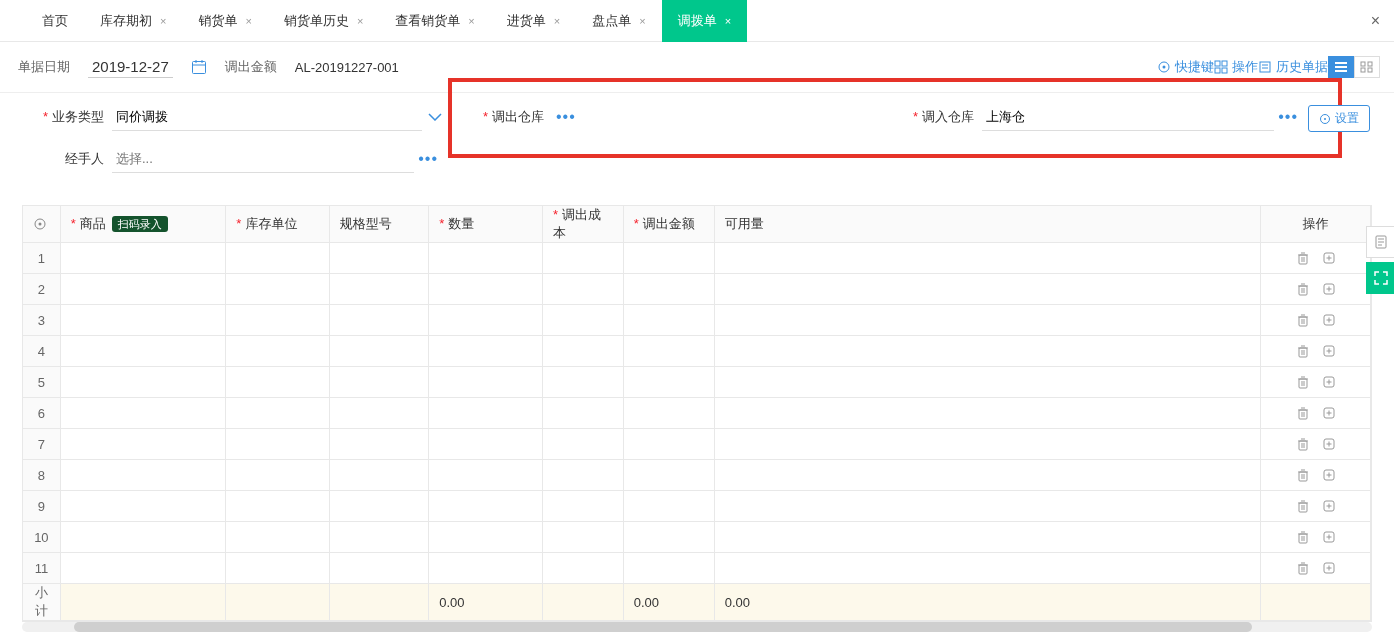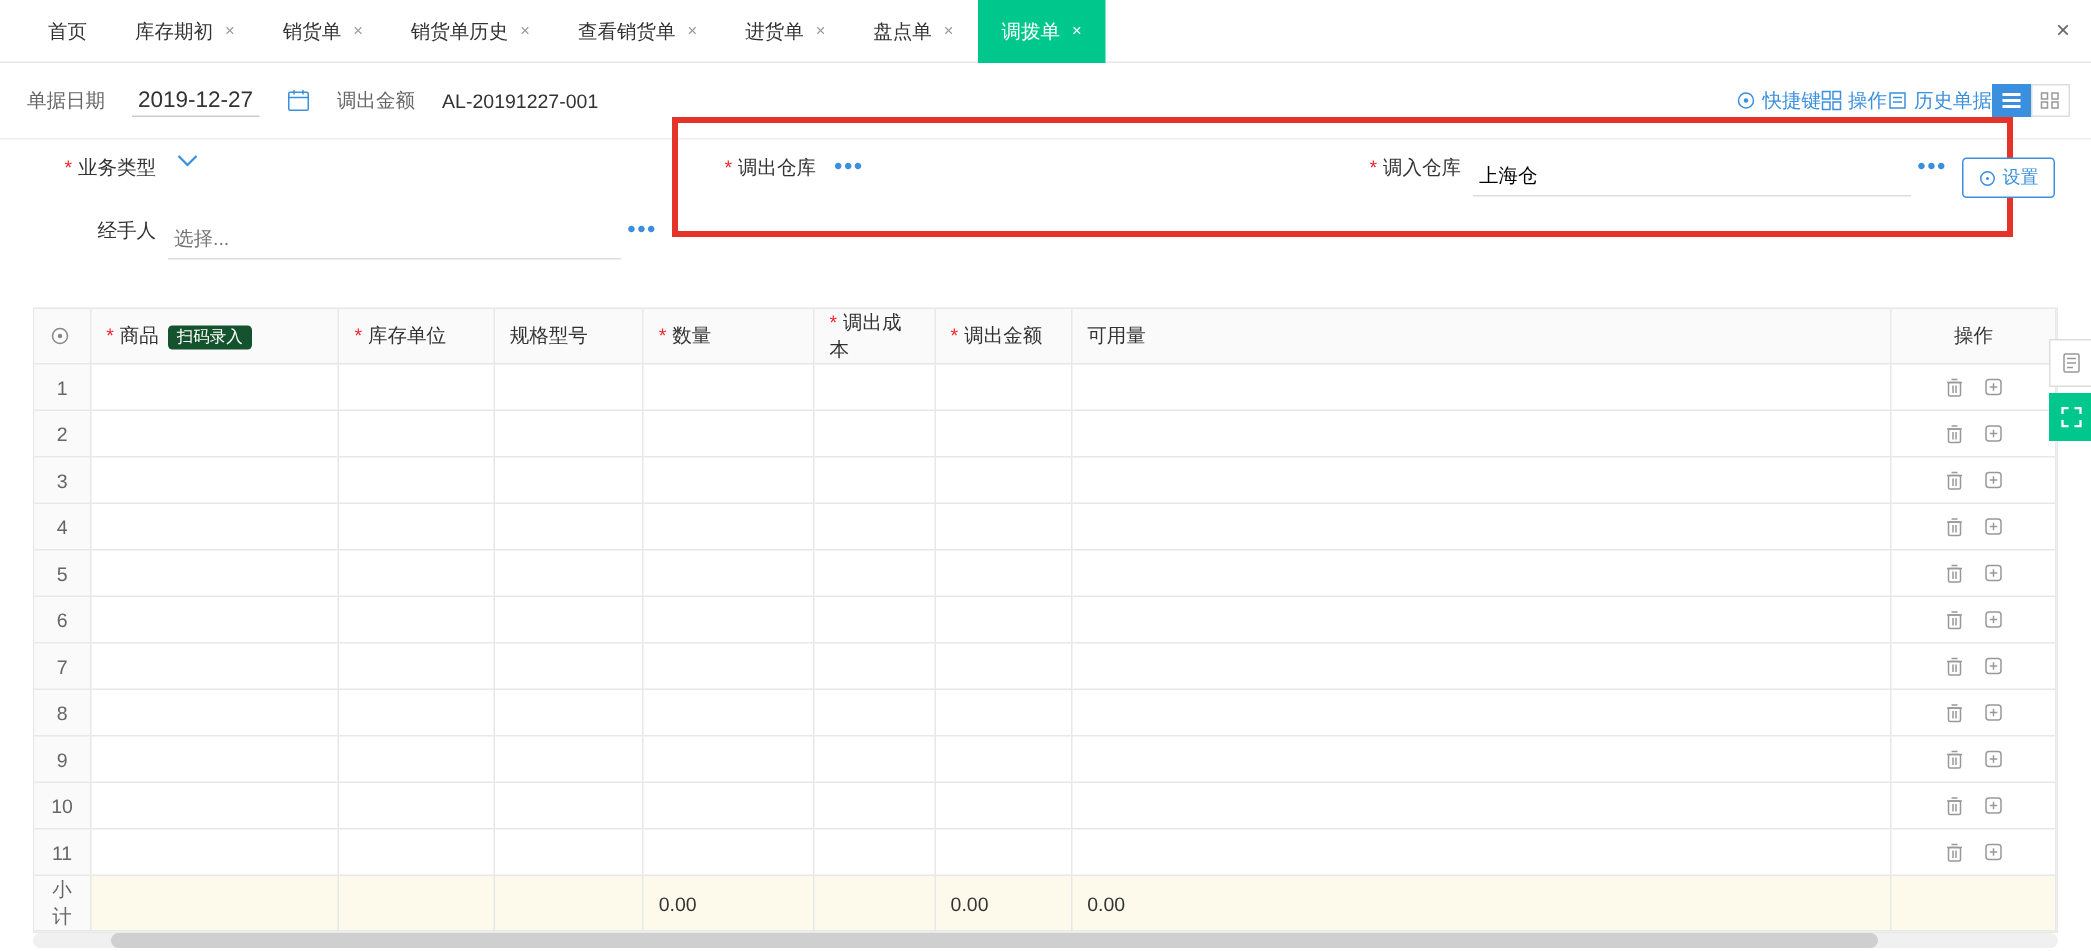--- a/index.html
+++ b/index.html
@@ -1,40 +1,40 @@
 <!DOCTYPE html>
 <html><head>
   <meta charset="utf-8">
   <style>
     * { margin: 0; padding: 0; box-sizing: border-box; }
     body { font-family: "Microsoft YaHei", Arial, sans-serif; font-size: 13px; color: #333; background: #fff; width: 1394px; height: 634px; overflow: hidden; position: relative; }
     
     
-    .tab-bar { display: flex; align-items: center; height: 42px; border-bottom: 1px solid #e8e8e8; padding-left: 16px; position: relative; }
+    .tab-bar { display: flex; align-items: center; height: 42px; border-bottom: 1px solid #e8e8e8; padding-left: 26px; position: relative; }
     .tab { padding: 0 16px; height: 42px; display: flex; align-items: center; gap: 6px; cursor: pointer; color: #333; }
     .tab.active { background: #00c78c; color: #fff; }
     .tab-close { color: #999; font-size: 11px; margin-left: 2px; }
     .tab.active .tab-close { color: #fff; }
     .tab-bar-close { position: absolute; right: 14px; top: 12px; font-size: 16px; color: #666; cursor: pointer; }
     
     
     .form-header { display: flex; align-items: center; padding: 14px 18px; gap: 18px; position: relative; border-bottom: 1px solid #eee; }
     .field-label { color: #666; font-size: 13px; }
     .date-value { font-size: 15px; color: #333; border-bottom: 1px solid #ccc; padding: 2px 4px; }
     .calendar-icon { display: inline-flex; color: #3a8fde; }
     .header-right { position: absolute; right: 14px; display: flex; align-items: center; }
     .header-link { display: inline-flex; align-items: center; gap: 4px; color: #3a8fde; cursor: pointer; font-size: 13px; }
     .view-toggle { display: flex; gap: 0; }
     .view-btn { width: 26px; height: 22px; border: 1px solid #ddd; display: flex; align-items: center; justify-content: center; cursor: pointer; background: #fff; }
     .view-btn.active { background: #3a8fde; border-color: #3a8fde; color: #fff; }
     
     
     .fields-area { padding: 10px 22px 12px; position: relative; }
     .fields-row { display: flex; gap: 20px; margin-bottom: 14px; }
-    .field-group { display: flex; width: 420px; }
+    .field-group { display: flex; align-items: center; width: 420px; }
     .field-group.narrow { width: 410px; }
     .req-star { color: #f5222d; margin-right: 4px; }
     .field-lbl { width: 90px; text-align: right; color: #333; padding-right: 8px; font-size: 13px; }
     .field-input { flex: 1; border: none; border-bottom: 1px solid #ddd; padding: 6px 4px; font-size: 13px; outline: none; background: transparent; }
     .field-dropdown { color: #3a8fde; margin-left: 6px; cursor: pointer; }
     .field-more { color: #3a8fde; font-size: 16px; letter-spacing: 1px; cursor: pointer; padding: 0 4px; }
     .placeholder { color: #bbb; }
     
     .highlight-box { position: absolute; border: 4px solid #e63329; top: 78px; left: 448px; width: 894px; height: 80px; pointer-events: none; z-index: 5; }
     
@@ -174,20 +174,21 @@
   <div class="settings-btn">
     <svg width="12" height="12" viewBox="0 0 12 12">
         <circle cx="6" cy="6" r="4.5" fill="none" stroke="#3a8fde"></circle>
         <circle cx="6" cy="6" r="1" fill="#3a8fde"></circle>
       </svg>
     <span>设置</span>
   </div>
   <div class="fields-row">
     <div class="field-group">
       <span class="field-lbl"><span class="req-star">*</span><span>业务类型</span></span>
+      <input class="field-input" value="同价调拨" style="">
       <span class="field-dropdown">
         <svg width="14" height="8" viewBox="0 0 14 8">
             <polyline points="1,1 7,7 13,1" fill="none" stroke="#3a8fde" stroke-width="1.5"></polyline>
           </svg>
       </span>
     </div>
     <div class="field-group narrow">
       <span class="field-lbl"><span class="req-star">*</span><span>调出仓库</span></span>
       <span class="field-more">•••</span>
     </div>

